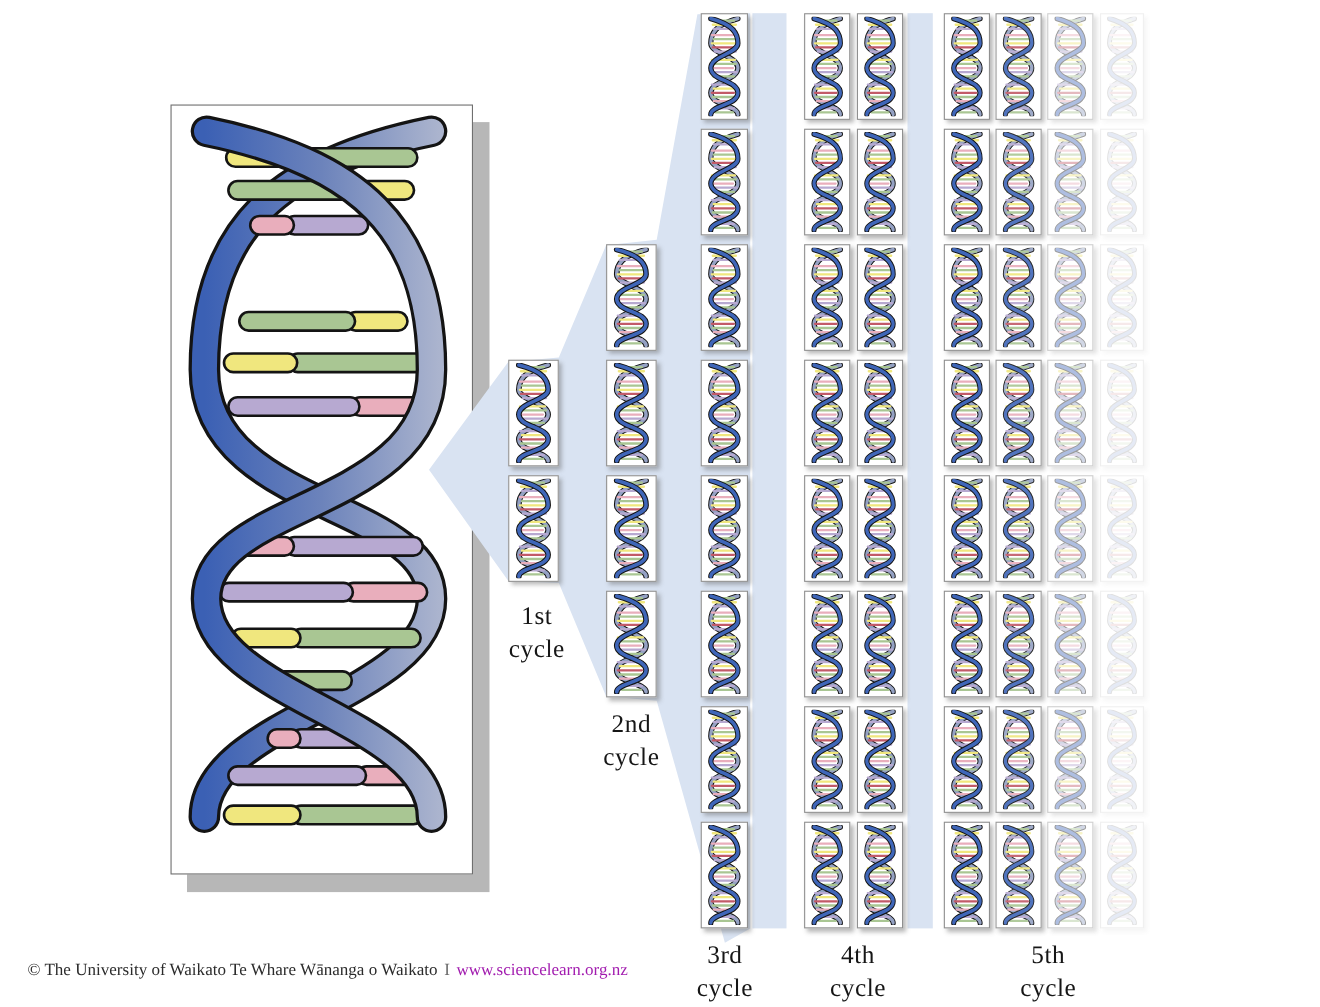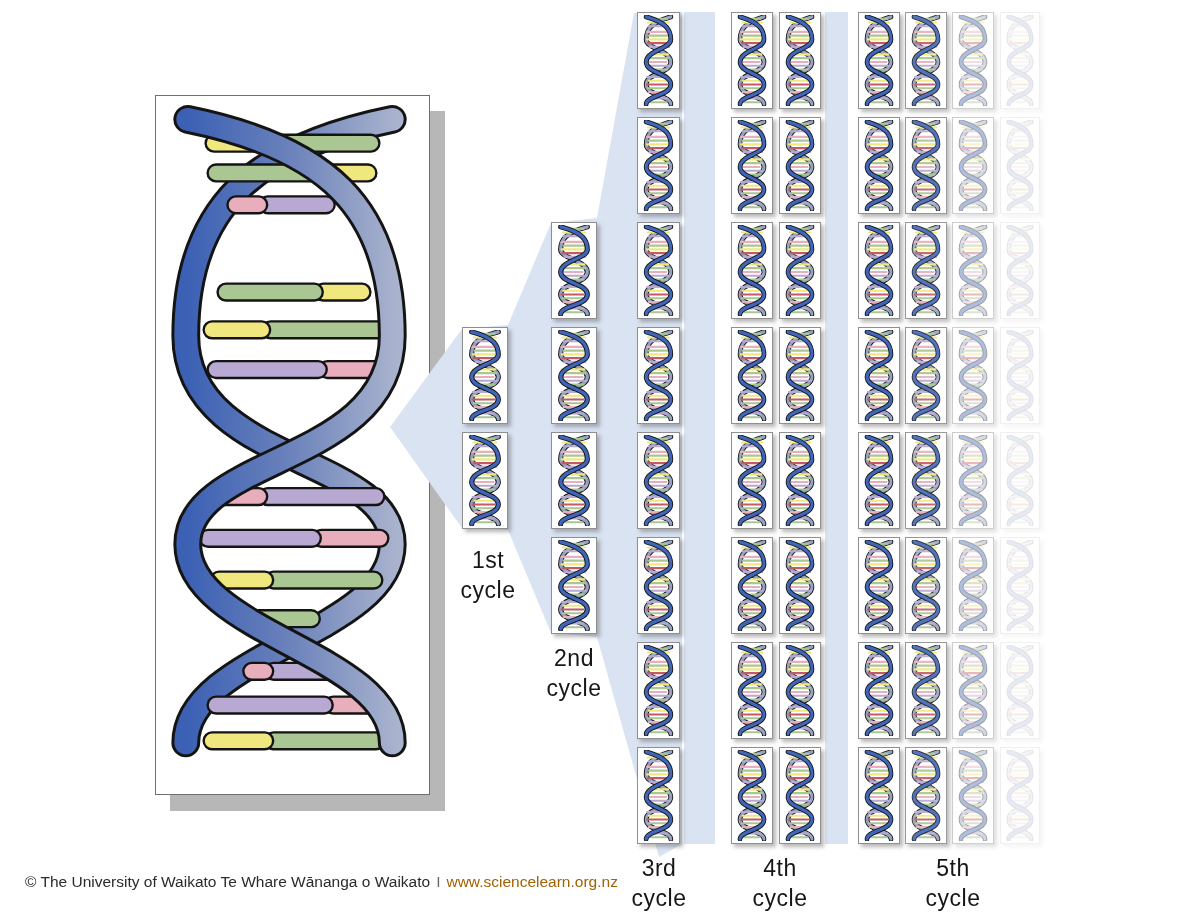--- a/index.html
+++ b/index.html
@@ -1,32 +1,32 @@
 <!DOCTYPE html>
 <html><head>
 <meta charset="utf-8">
 <style>
   html,body{margin:0;padding:0;background:#ffffff;}
   .canvas{position:relative;width:1200px;height:915px;background:#fff;overflow:hidden;
-          font-family:Liberation Sans, sans-serif;}
+          font-family:Liberation Serif, serif;}
   .poster{position:absolute;left:155px;top:95px;width:275px;height:700px;background:#fff;
           border:1px solid #6f6f6f;box-shadow:15px 16px 0 0 #b7b7b7;box-sizing:border-box;}
   .poster svg{width:100%;height:100%;display:block;}
   .funnel{position:absolute;left:0;top:0;z-index:3;}
   #columns{position:absolute;left:0;top:0;width:100%;height:100%;z-index:4;}
   .col{position:absolute;top:0;height:100%;}
   .thumb{position:absolute;background:#fff;border:1px solid #8f8f8f;box-sizing:border-box;
          box-shadow:3px 3px 4px rgba(95,95,95,.45);padding:2px;}
   .thumb svg{width:100%;height:100%;display:block;}
   .cycle-label{position:absolute;width:140px;margin-left:-70px;text-align:center;z-index:5;
                font-size:23px;line-height:30px;color:#161616;letter-spacing:.5px;}
   .footer{position:absolute;left:25px;top:873px;font-size:15.5px;color:#2b2b2b;z-index:6;
           white-space:nowrap;}
   .footer .sep{color:#6b6b6b;padding:0 6px;}
-  .footer .link{color:#a16207;text-decoration:none;cursor:pointer;}
+  .footer .link{color:#a21caf;text-decoration:none;cursor:pointer;}
 </style>
 </head>
 <body>
 
 <div class="canvas">
 
   <div class="poster">
     <svg id="big-helix" viewBox="0 0 275 700">
         <defs>
           <linearGradient id="strandGrad" gradientUnits="userSpaceOnUse" x1="30" y1="0" x2="245" y2="0">

